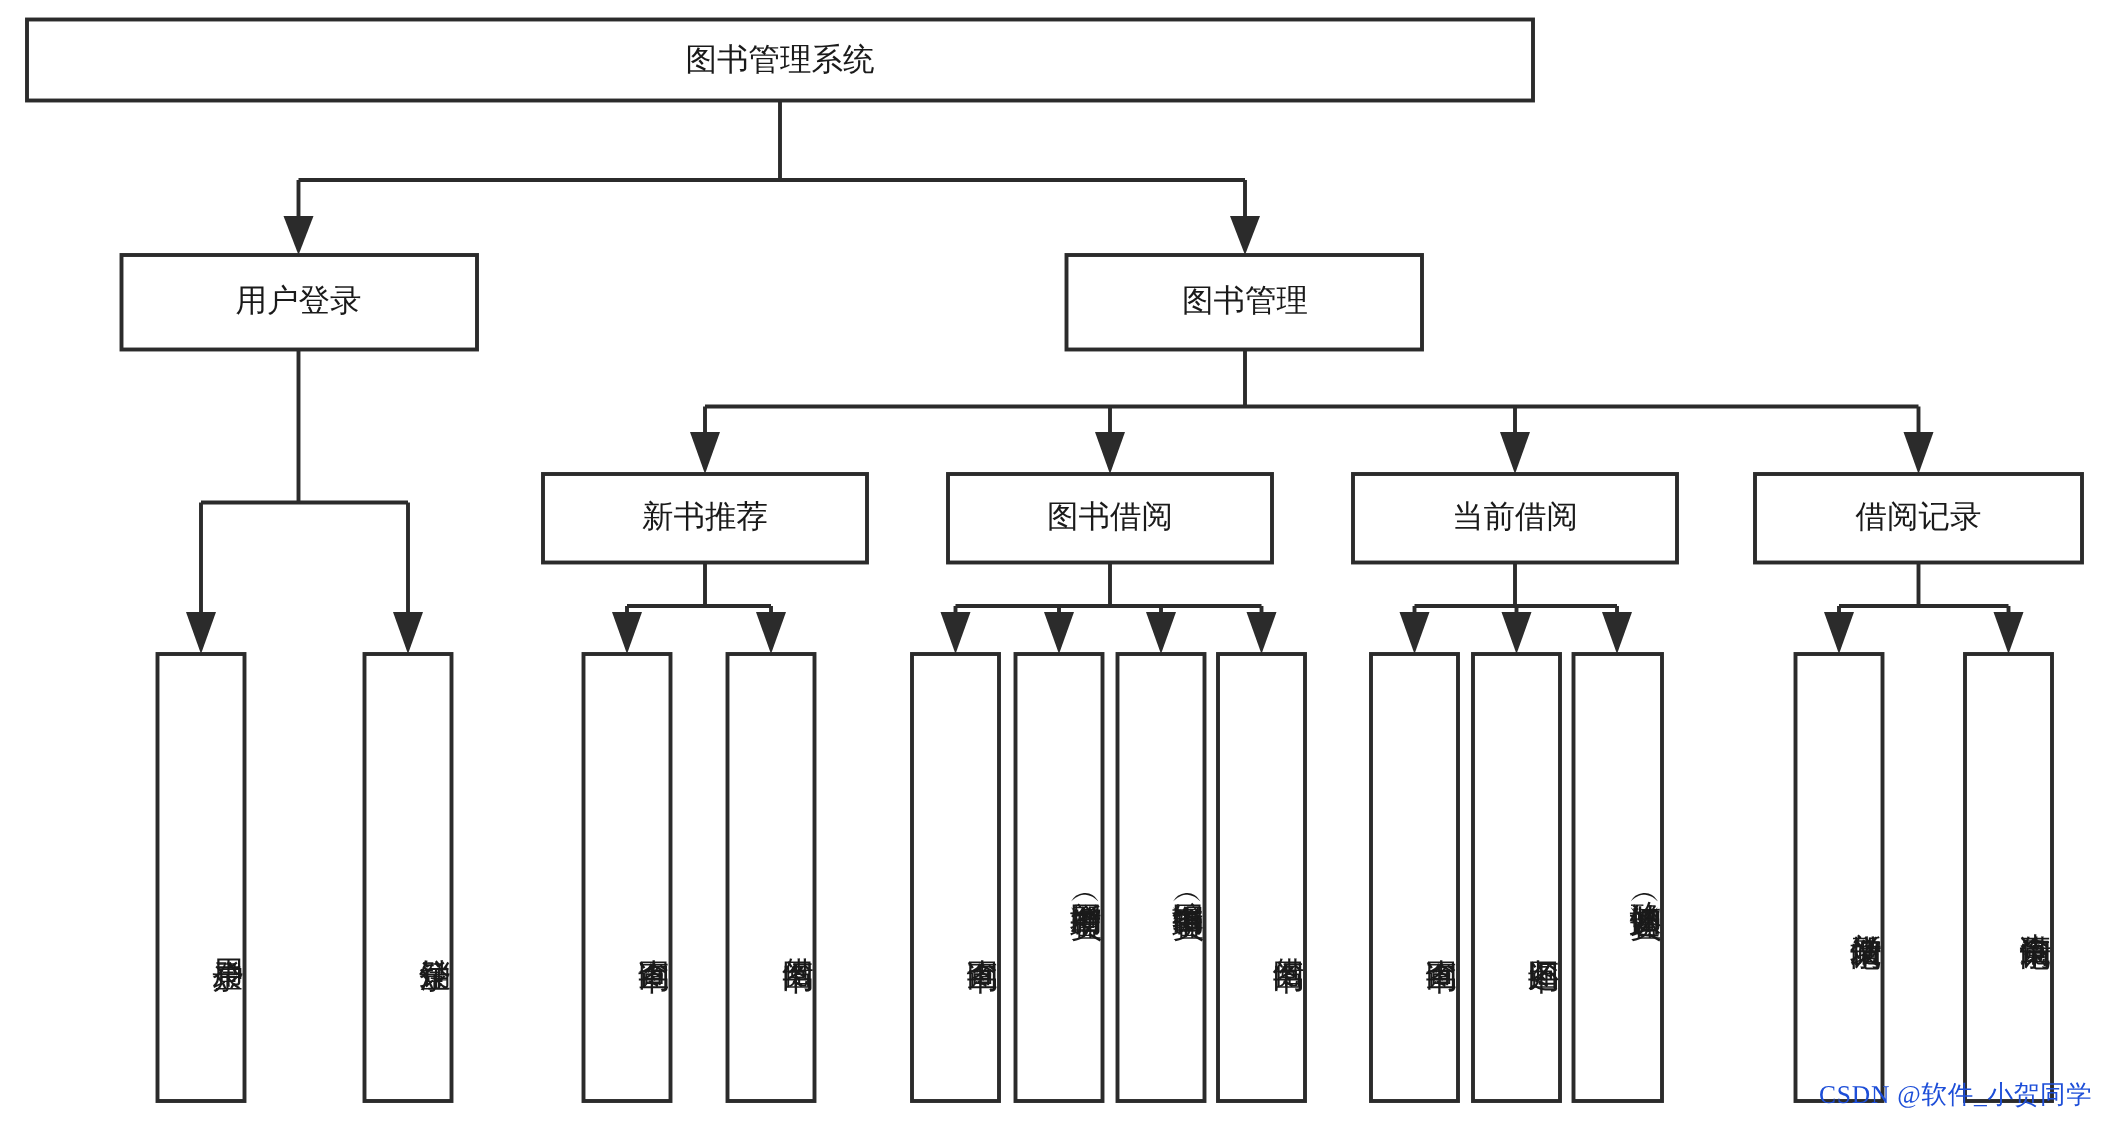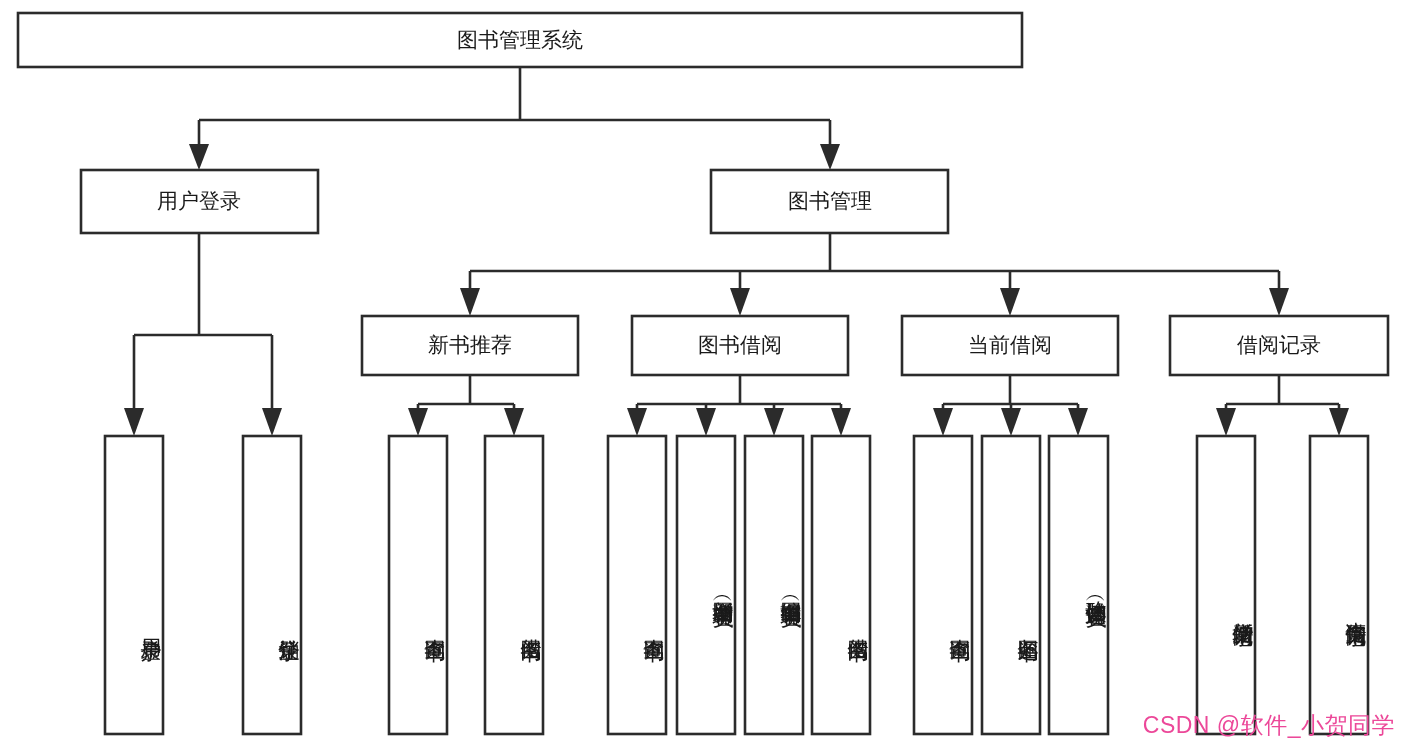--- a/index.html
+++ b/index.html
@@ -60,24 +60,24 @@
     letter-spacing: 1px;
     color: #1a1a1a;
     white-space: nowrap;
     pointer-events: none;
     font-family: "Liberation Sans", "DejaVu Sans", sans-serif;
   }
   .watermark {
     position: absolute;
     right: 10px;
     bottom: 6px;
-    color: #ec4899;
-    font-size: 23px;
+    color: #1d4ed8;
+    font-size: 17px;
     letter-spacing: 0.5px;
-    font-family: Liberation Sans, sans-serif;
+    font-family: Liberation Serif, serif;
     user-select: none;
   }
 </style>
 </head>
 <body>
 
 <div id="diagram-root">
 
   <svg class="diagram" viewBox="0 0 1405 747" xmlns="http://www.w3.org/2000/svg">
 

